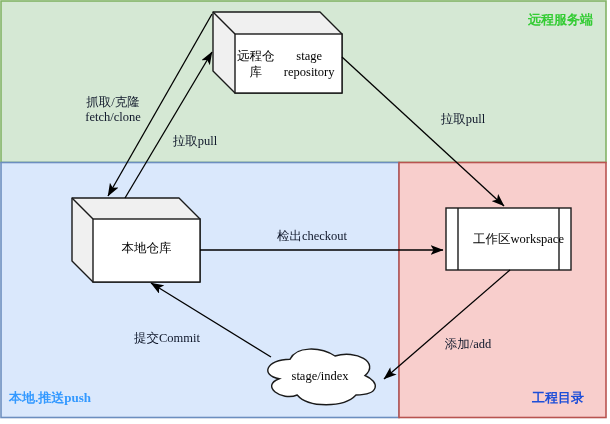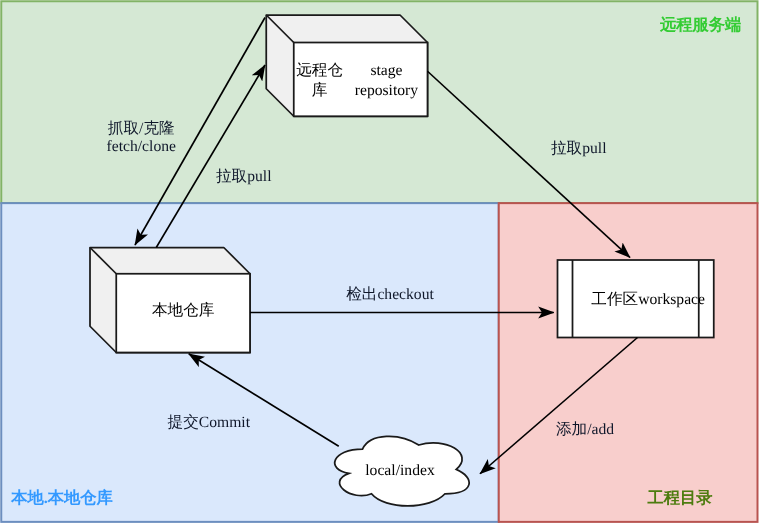--- a/index.html
+++ b/index.html
@@ -18,21 +18,21 @@
   .edge-label {
     position:absolute; transform:translate(-50%,-50%);
     font-size:12.5px; line-height:15px; white-space:nowrap;
     text-align:center; color:#0f172a; pointer-events:none;
   }
   .region-label {
     position:absolute; font-weight:bold; font-size:13px; white-space:nowrap;
   }
   .region-label.remote  { color:#33cc33; right:17px; top:11px; }
   .region-label.localgit{ color:#3399ff; left:9px;  top:389px; }
-  .region-label.project { color:#4d7c0f; right:40px; top:389px; }
+  .region-label.project { color:#1d4ed8; right:26px; top:389px; }
 </style>
 </head>
 <body>
 
 <div class="canvas">
 
   <svg width="610" height="424" viewBox="0 0 610 424">
     <defs>
       <marker id="arrow" viewBox="0 0 12 9" refX="11.5" refY="4.5" markerWidth="13" markerHeight="10" orient="auto" markerUnits="userSpaceOnUse">
         <path d="M0,0 L12,4.5 L0,9 L2.8,4.5 Z" fill="#000"></path>
@@ -73,36 +73,36 @@
       <line x1="212" y1="14" x2="108" y2="196" marker-end="url(#arrow)"></line>
       <line x1="125" y1="198" x2="212" y2="52" marker-end="url(#arrow)"></line>
       <line x1="342" y1="57" x2="504" y2="206" marker-end="url(#arrow)"></line>
       <line x1="200" y1="250" x2="443" y2="250" marker-end="url(#arrow)"></line>
       <line x1="510" y1="270" x2="384" y2="379" marker-end="url(#arrow)"></line>
       <line x1="271" y1="357" x2="151" y2="283" marker-end="url(#arrow)"></line>
     </g>
   </svg>
 
   <div class="region-label remote">远程服务端</div>
-  <div class="region-label localgit">本地.本地仓库</div>
+  <div class="region-label localgit">本地.推送push</div>
   <div class="region-label project">工程目录</div>
 
   <div class="node-label" style="left:235px; top:34px; width:107px; height:59px;">
     <div>远程仓库</div>
     <div>stage repository</div>
   </div>
   <div class="node-label" style="left:93px; top:219px; width:107px; height:58px;">
     <div>本地仓库</div>
   </div>
   <div class="node-label" style="left:446px; top:208px; width:145px; height:62px;">
     <div>工作区</div>
     <div>workspace</div>
   </div>
   <div class="node-label" style="left:260px; top:345px; width:120px; height:62px;">
-    <div>local/index</div>
+    <div>stage/index</div>
   </div>
 
   <div class="edge-label" style="left:113px; top:110px;">
     <div>抓取/克隆</div>
     <div>fetch/clone</div>
   </div>
   <div class="edge-label" style="left:195px; top:141px;">拉取pull</div>
   <div class="edge-label" style="left:463px; top:119px;">拉取pull</div>
   <div class="edge-label" style="left:312px; top:236px;">检出checkout</div>
   <div class="edge-label" style="left:468px; top:344px;text-align:right;">添加/add</div>

